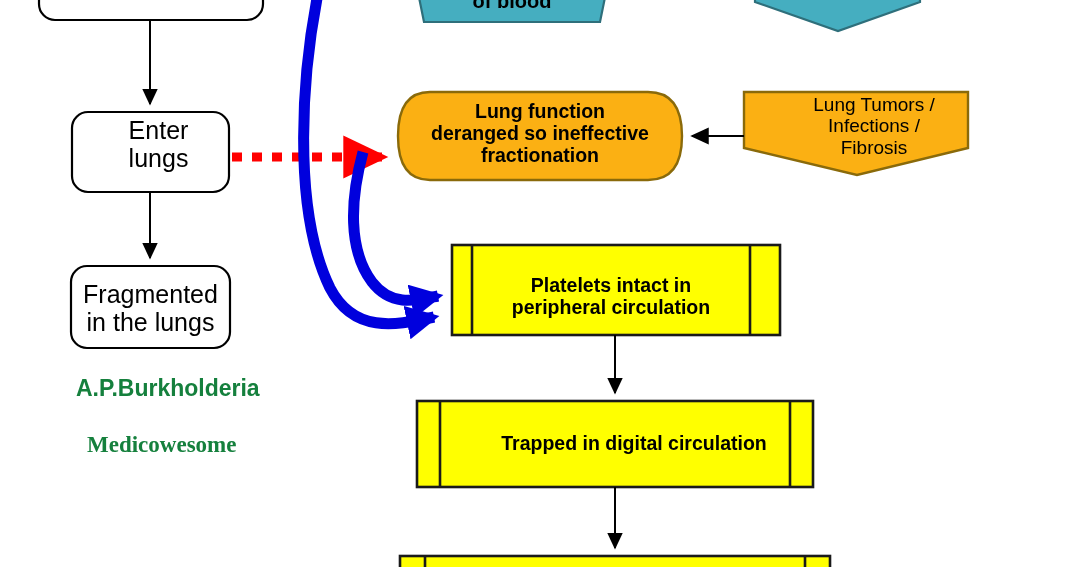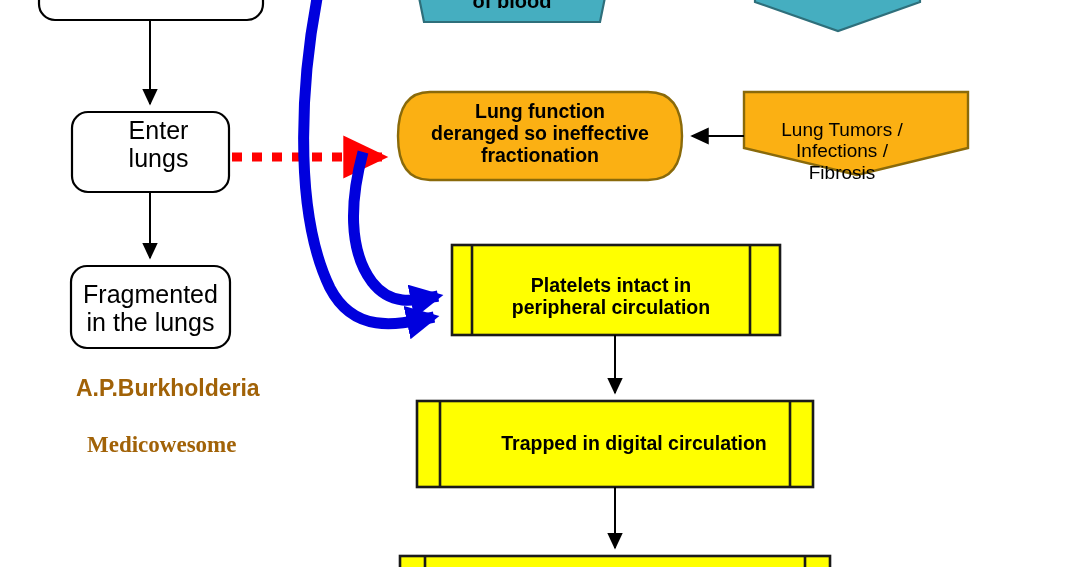--- a/index.html
+++ b/index.html
@@ -38,21 +38,21 @@
   }
   .txt-plain {
     font-weight: 400;
   }
   .txt-bold {
     font-weight: bold;
   }
   .caption {
     position: absolute;
     font-weight: bold;
-    color: #a16207;
+    color: #15803d;
     white-space: nowrap;
   }
 </style>
 </head>
 <body>
 
 <div id="canvas">
 
   <svg class="svg-layer" viewBox="0 0 1080 567" xmlns="http://www.w3.org/2000/svg">
     <defs>
@@ -125,21 +125,21 @@
   <div class="node-text txt-plain" style="left:71px; top:266px; width:159px; height:84px; font-size:25px;">Fragmented
 in the lungs</div>
 
   <div class="node-text txt-bold" style="left:409px; top:-52px; width:206px; height:66px; font-size:20px;
               align-items:flex-end; padding-bottom:2px; box-sizing:border-box;">of blood</div>
 
   <div class="node-text txt-bold" style="left:406px; top:92px; width:268px; height:84px; font-size:19.5px;">Lung function
 deranged so ineffective
 fractionation</div>
 
-  <div class="node-text txt-plain" style="left:744px; top:111px; width:196px; height:80px; font-size:19px;">Lung Tumors /
+  <div class="node-text txt-plain" style="left:744px; top:86px; width:196px; height:80px; font-size:19px;padding-left:32px;">Lung Tumors /
 Infections /
 Fibrosis</div>
 
   <div class="node-text txt-bold" style="left:472px; top:245px; width:278px; height:104px; font-size:19.5px;">Platelets intact in
 peripheral circulation</div>
 
   <div class="node-text txt-bold" style="left:440px; top:401px; width:388px; height:86px; font-size:19.5px;">Trapped in digital circulation</div>
 
   <div class="node-text txt-bold" style="left:425px; top:556px; width:380px; height:70px; font-size:19.5px;"></div>
 

